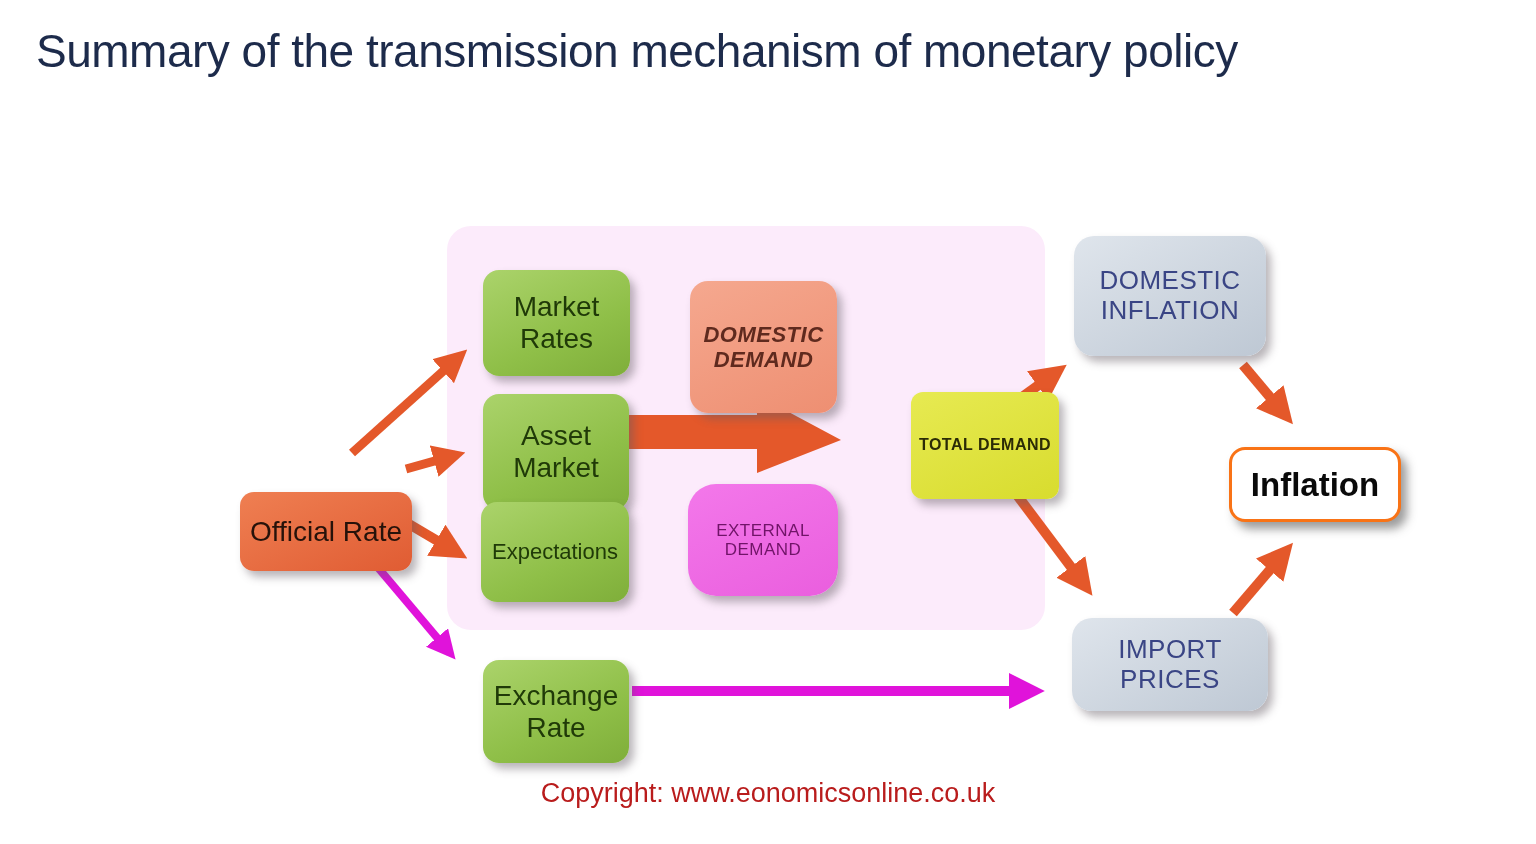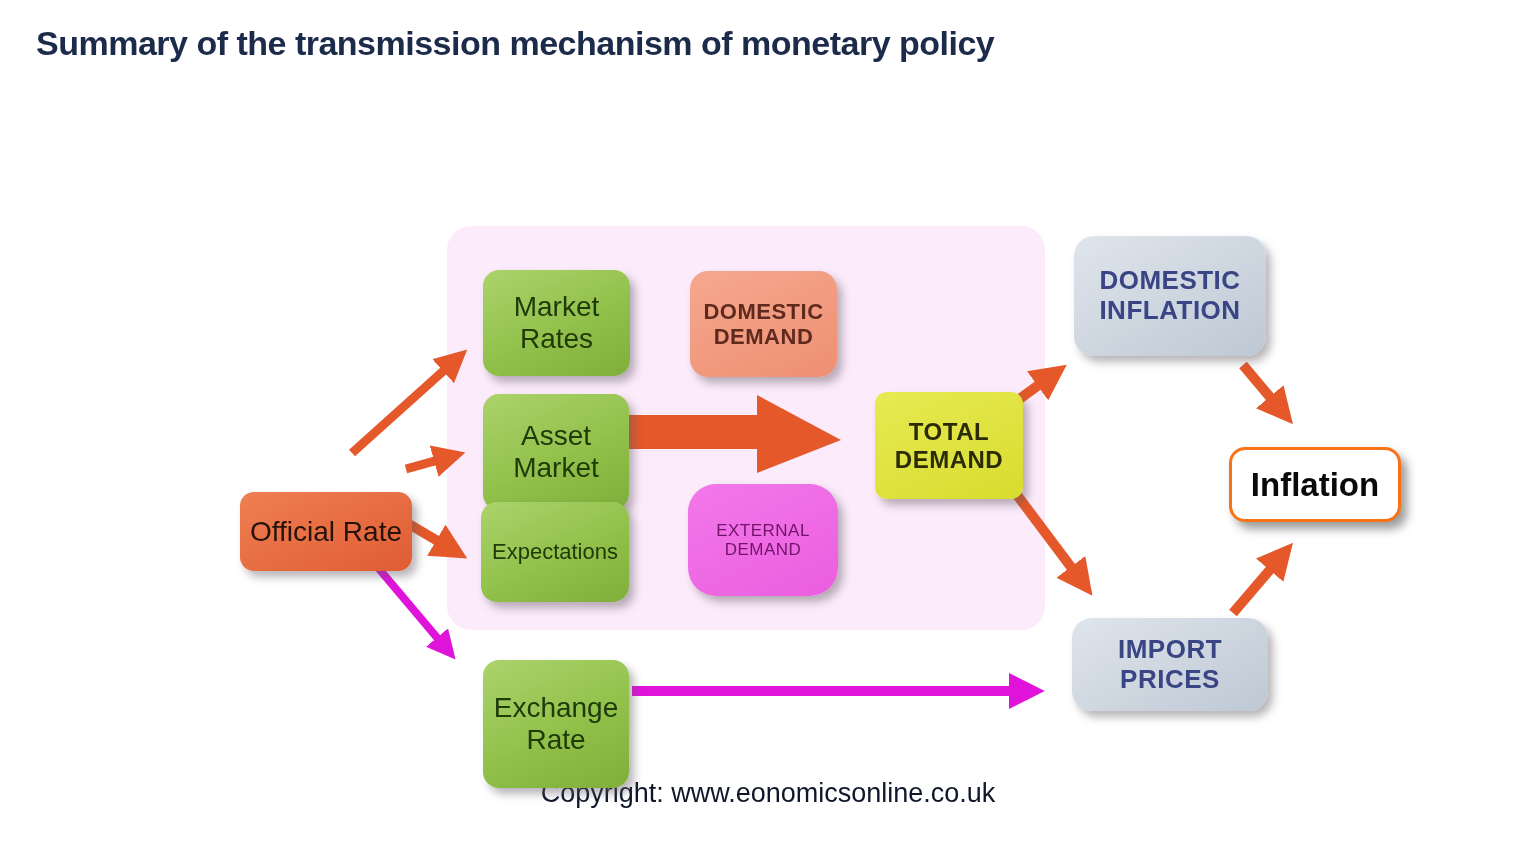--- a/index.html
+++ b/index.html
@@ -5,21 +5,21 @@
   html,body{margin:0;padding:0;background:#ffffff;}
   #stage{
     position:relative;
     width:1536px;height:844px;
     background:#ffffff;
     overflow:hidden;
     font-family:"Liberation Sans",sans-serif;
   }
   .page-title{
     position:absolute;left:36px;top:24px;width:1470px;
-    font-size:34px;font-weight:bold;letter-spacing:-0.5px;
+    font-size:46px;font-weight:normal;letter-spacing:-0.5px;
     color:#1d2b4b;
     font-family:"Liberation Sans",sans-serif;
   }
   .panel{
     position:absolute;left:447px;top:226px;width:598px;height:404px;
     background:#fcebfb;border-radius:24px;
     z-index:1;
   }
   svg.arrows{
     position:absolute;left:0;top:0;z-index:2;pointer-events:none;
@@ -43,35 +43,35 @@
   .salmon{
     background:linear-gradient(155deg,#f5a88f 0%,#ee8f72 100%);
     color:#5f2a1e;font-size:22px;border-radius:18px;font-weight:bold;letter-spacing:0.5px;
   }
   .magenta-node{
     background:linear-gradient(155deg,#f378ea 0%,#ea5ede 100%);
     color:#701468;font-size:17px;border-radius:28px;font-weight:normal;letter-spacing:0.5px;
   }
   .yellow{
     background:linear-gradient(155deg,#e7ea52 0%,#d8dc2e 100%);
-    color:#2b2b06;font-size:24px;border-radius:12px;font-weight:bold;letter-spacing:0.5px;
+    color:#2b2b06;font-size:16px;border-radius:12px;font-weight:bold;letter-spacing:0.5px;margin-left:36px;
   }
   .bluegray{
     background:linear-gradient(150deg,#dfe5ec 0%,#bec8d4 100%);
-    color:#3a4585;font-size:26px;border-radius:20px;font-weight:bold;letter-spacing:0.5px;
+    color:#3a4585;font-size:26px;border-radius:20px;font-weight:normal;letter-spacing:0.5px;
   }
   .white-node{
     background:#ffffff;border:3px solid #f97316;
     color:#0a0a0a;font-size:33px;font-weight:bold;border-radius:16px;
     box-shadow:6px 7px 10px rgba(60,60,60,0.5);
     box-sizing:border-box;
   }
   .copyright{
     position:absolute;left:0;right:0;top:778px;
-    text-align:center;font-size:27px;color:#0f172a;
+    text-align:center;font-size:27px;color:#b91c1c;
     font-family:"Liberation Sans",sans-serif;
   }
 </style>
 </head>
 <body>
 
 <div id="stage">
 
   <div class="page-title">Summary of the transmission mechanism of monetary policy</div>
 
@@ -102,23 +102,23 @@
   </svg>
 
   <div class="node orange-node" style="left:240px;top:446px;width:172px;height:79px;margin-top:46px;">Official Rate</div>
 
   <div class="node green" style="left:483px;top:250px;width:147px;height:106px;">Market Rates</div>
 
   <div class="node green" style="left:483px;top:374px;width:146px;height:116px;">Asset Market</div>
 
   <div class="node green small-text" style="left:481px;top:482px;width:148px;height:100px;">Expectations</div>
 
-  <div class="node green" style="left:483px;top:640px;width:146px;height:128px;">Exchange Rate</div>
+  <div class="node green" style="left:483px;top:640px;width:146px;height:103px;">Exchange Rate</div>
 
-  <div class="node salmon" style="left:690px;top:271px;width:147px;height:106px;">DOMESTIC DEMAND</div>
+  <div class="node salmon" style="left:690px;top:281px;width:147px;height:132px;font-style:italic;">DOMESTIC DEMAND</div>
 
   <div class="node magenta-node" style="left:688px;top:484px;width:150px;height:112px;">EXTERNAL DEMAND</div>
 
   <div class="node yellow" style="left:875px;top:392px;width:148px;height:107px;">TOTAL DEMAND</div>
 
   <div class="node bluegray" style="left:1074px;top:236px;width:192px;height:120px;">DOMESTIC INFLATION</div>
 
   <div class="node white-node" style="left:1229px;top:447px;width:172px;height:75px;">Inflation</div>
 
   <div class="node bluegray" style="left:1072px;top:618px;width:196px;height:93px;">IMPORT PRICES</div>

